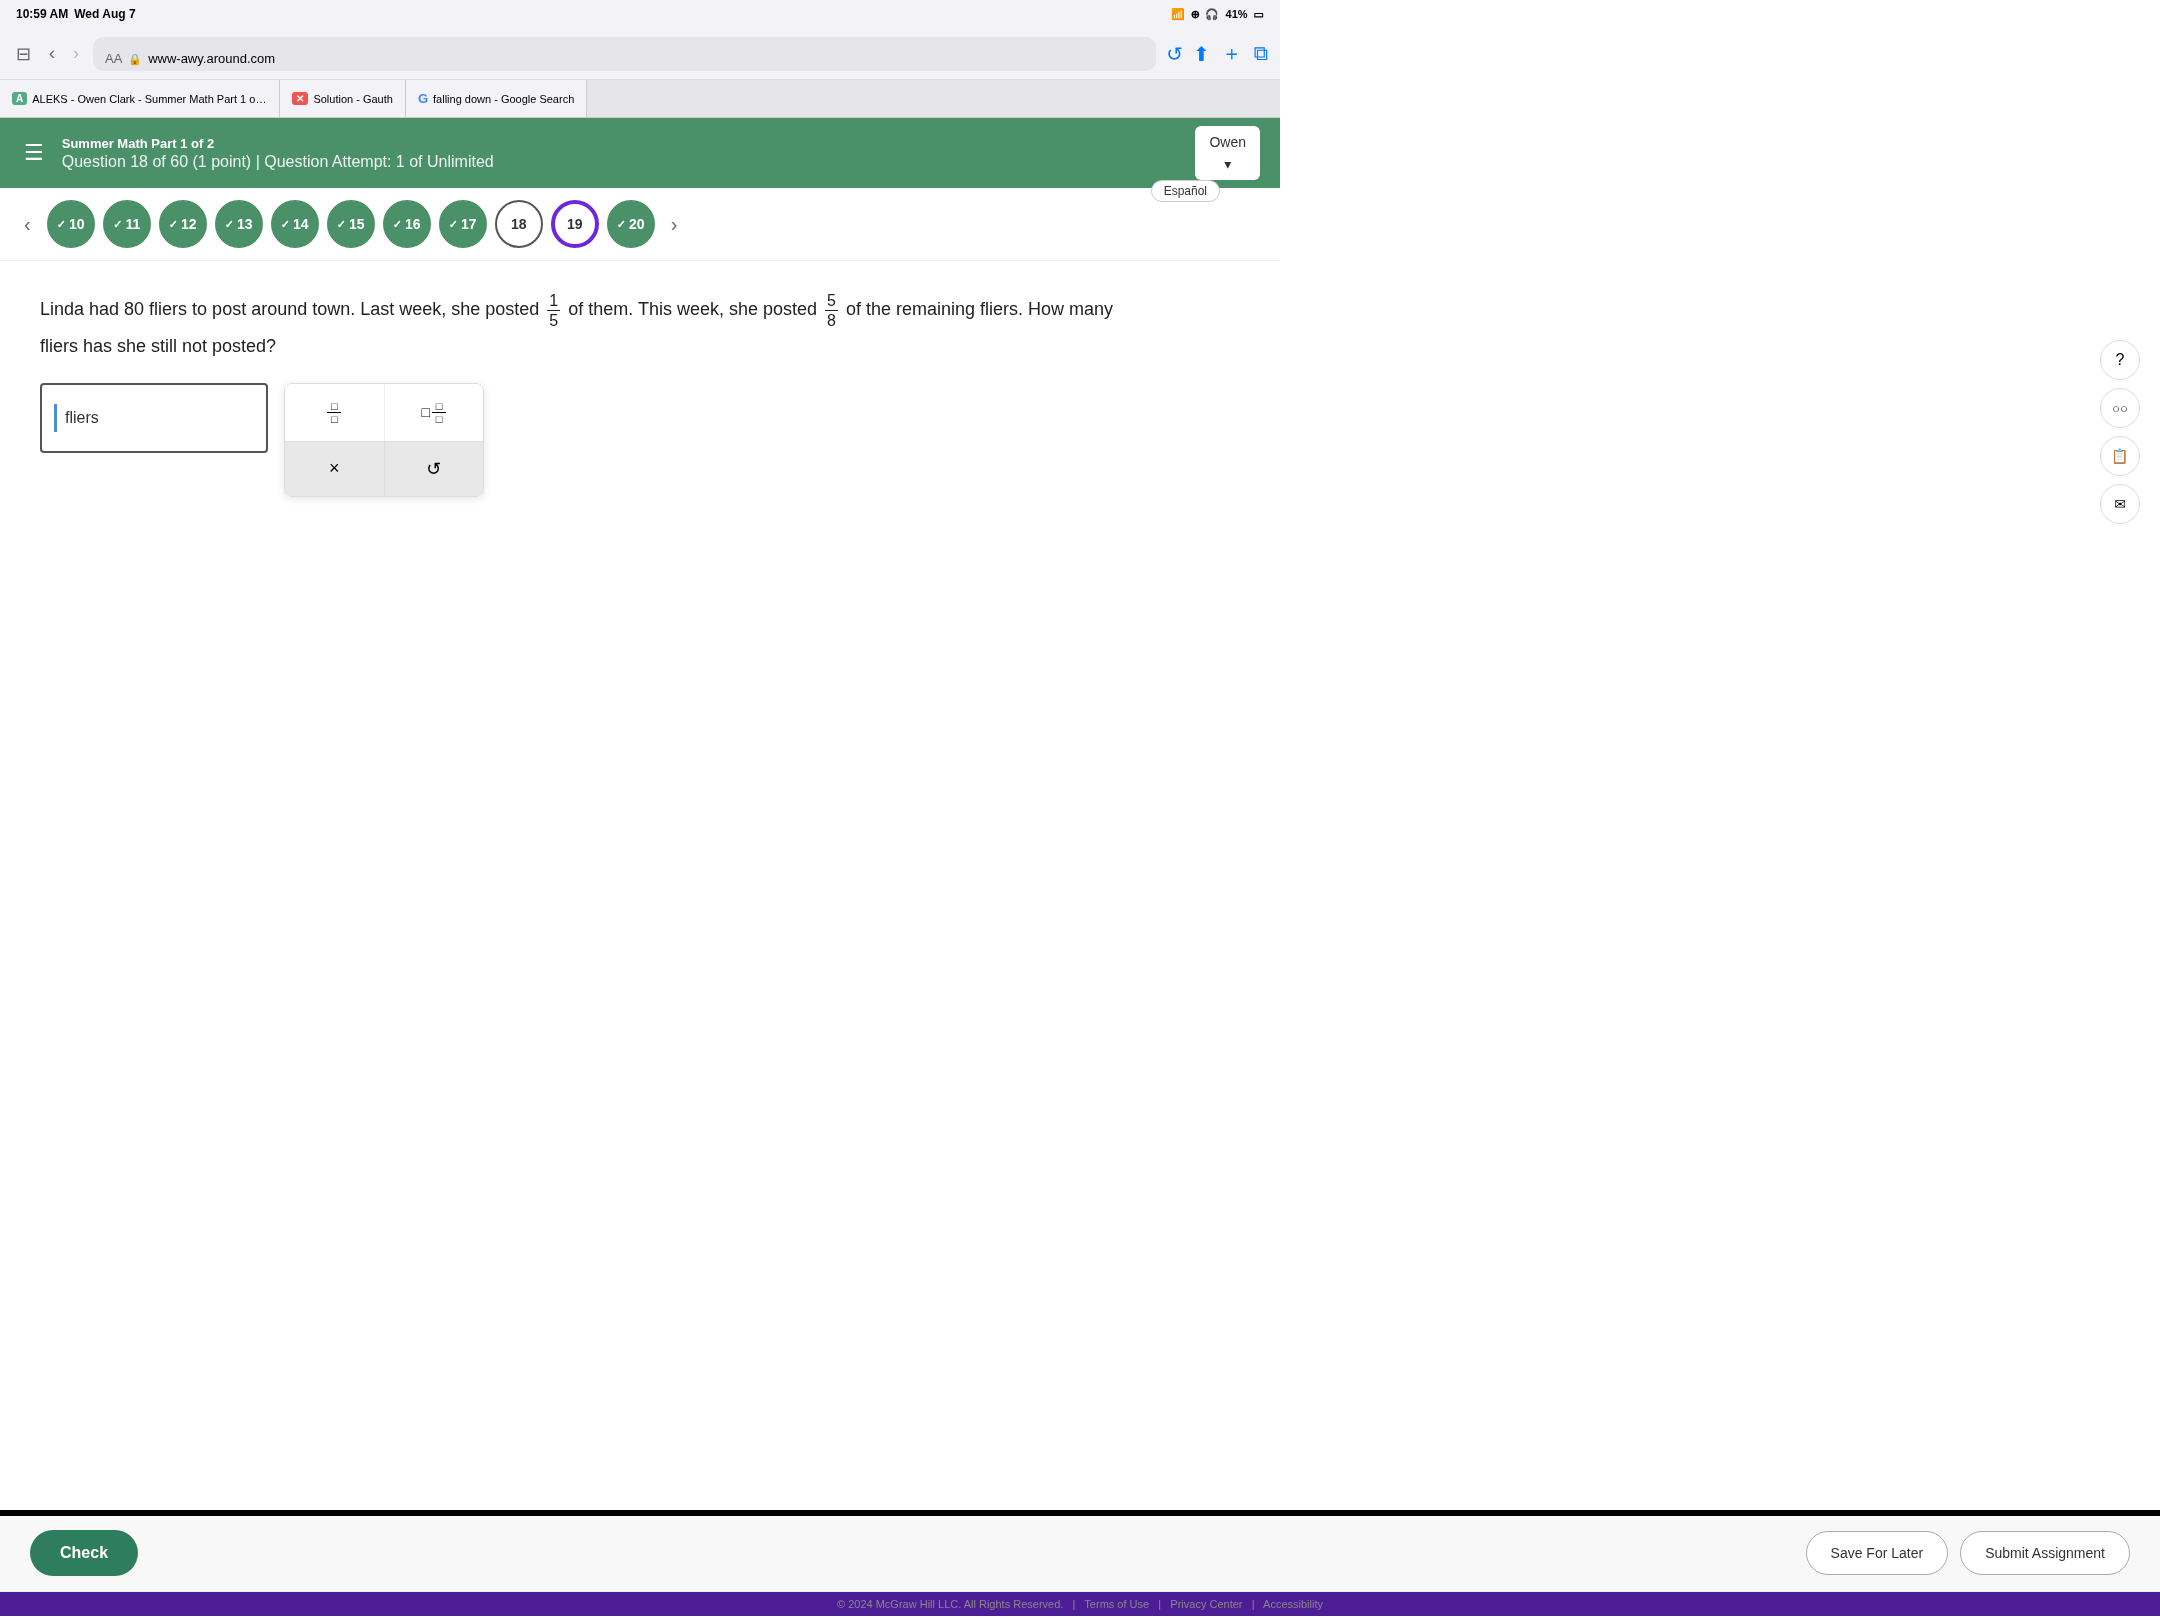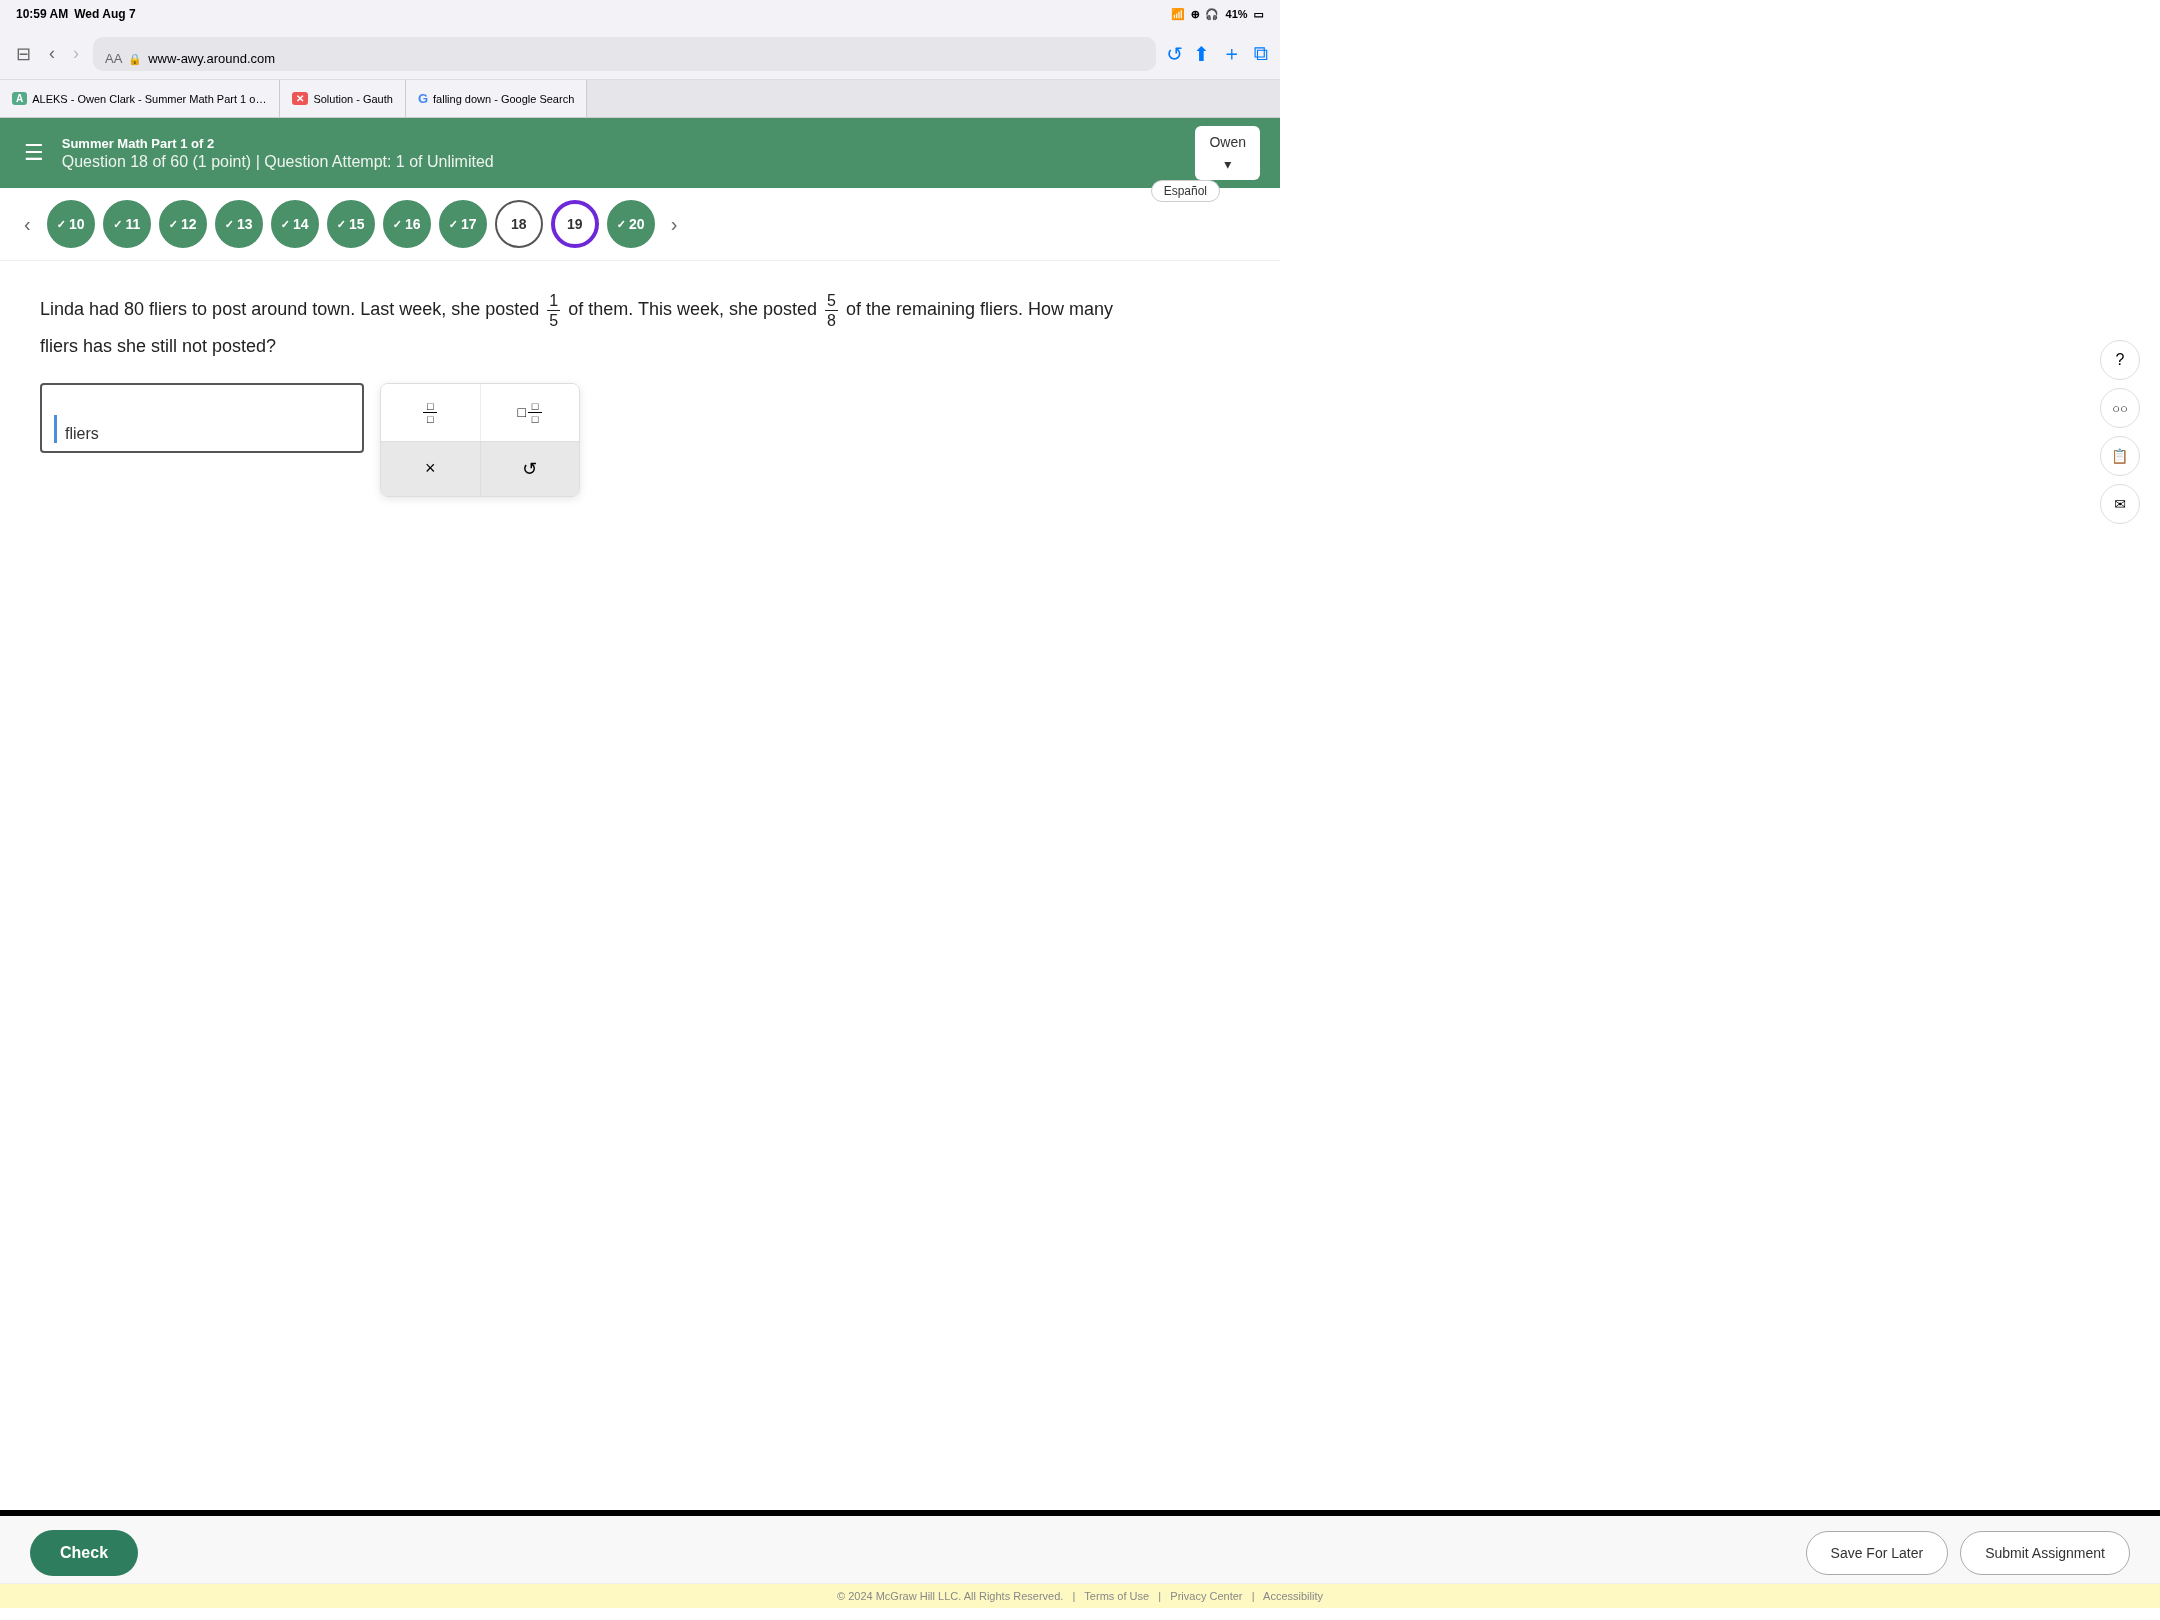--- a/index.html
+++ b/index.html
@@ -69,21 +69,21 @@
     
     .main-content { padding: 30px 40px 20px 40px; flex: 1; min-height: 450px; }
     .question-text { font-size: 18px; line-height: 1.8; color: #222; max-width: 1100px; }
     .fraction { display: inline-flex; flex-direction: column; align-items: center; font-size: 16px; vertical-align: middle; margin: 0 3px; line-height: 1.2; }
     .fraction .num { border-bottom: 1.5px solid #222; padding: 0 2px; text-align: center; }
     .fraction .den { padding: 0 2px; text-align: center; }
 
     
     .answer-area { display: flex; gap: 16px; margin-top: 20px; align-items: flex-start; }
     .answer-input-box {
-      border: 2px solid #555; border-radius: 4px; width: 324px; height: 70px; display: flex; align-items: flex-end; padding: 8px 12px; gap: 8px; font-size: 16px;
+      border: 2px solid #555; border-radius: 4px; width: 228px; height: 70px; display: flex; align-items: center; padding: 8px 12px; gap: 8px; font-size: 16px;
     }
     .input-cursor { width: 3px; height: 28px; background: #4a90d9; animation: blink 1s infinite; }
     @keyframes blink { 0%,100%{opacity:1} 50%{opacity:0} }
     .fliers-label { font-size: 16px; color: #333; }
 
     
     .math-keyboard {
       border: 1px solid #ddd; border-radius: 8px; background: white; overflow: hidden; width: 200px; box-shadow: 0 2px 8px rgba(0,0,0,0.1);
     }
     .keyboard-top { display: flex; gap: 0; background: white; }
@@ -103,21 +103,21 @@
 
     
     .bottom-bar {
       position: fixed; bottom: 30px; left: 0; right: 0; background: #f8f8f8; border-top: 6px solid #000000; padding: 14px 30px; display: flex; justify-content: space-between; align-items: center;
     }
     .check-btn { background: #2e7d5e; color: white; border: none; border-radius: 25px; padding: 14px 30px; font-size: 16px; font-weight: 600; cursor: pointer; }
     .bottom-right-btns { display: flex; gap: 12px; }
     .save-btn, .submit-btn { background: white; color: #333; border: 1.5px solid #aaa; border-radius: 25px; padding: 13px 24px; font-size: 14px; font-weight: 500; cursor: pointer; }
 
     
-    .footer { position: fixed; bottom: 12px; left: 0; right: 0; background: #fef9c3; border-top: 1px solid #eee; padding: 6px 20px; font-size: 11px; color: #888; text-align: center; }
+    .footer { position: fixed; bottom: 4px; left: 0; right: 0; background: #4c1d95; border-top: 1px solid #eee; padding: 6px 20px; font-size: 11px; color: #888; text-align: center; }
     .footer a { color: #888; text-decoration: none; }
 
     
     .frac-icon { display: inline-flex; flex-direction: column; align-items: center; font-size: 11px; }
     .frac-icon .f-num { border-bottom: 1px solid currentColor; padding: 0 2px; width: 14px; text-align: center; }
     .frac-icon .f-den { padding: 0 2px; width: 14px; text-align: center; }
     .mixed-icon { display: inline-flex; align-items: center; gap: 2px; font-size: 11px; }
     .mixed-icon .whole { font-size: 14px; }
   </style>
 </head>

